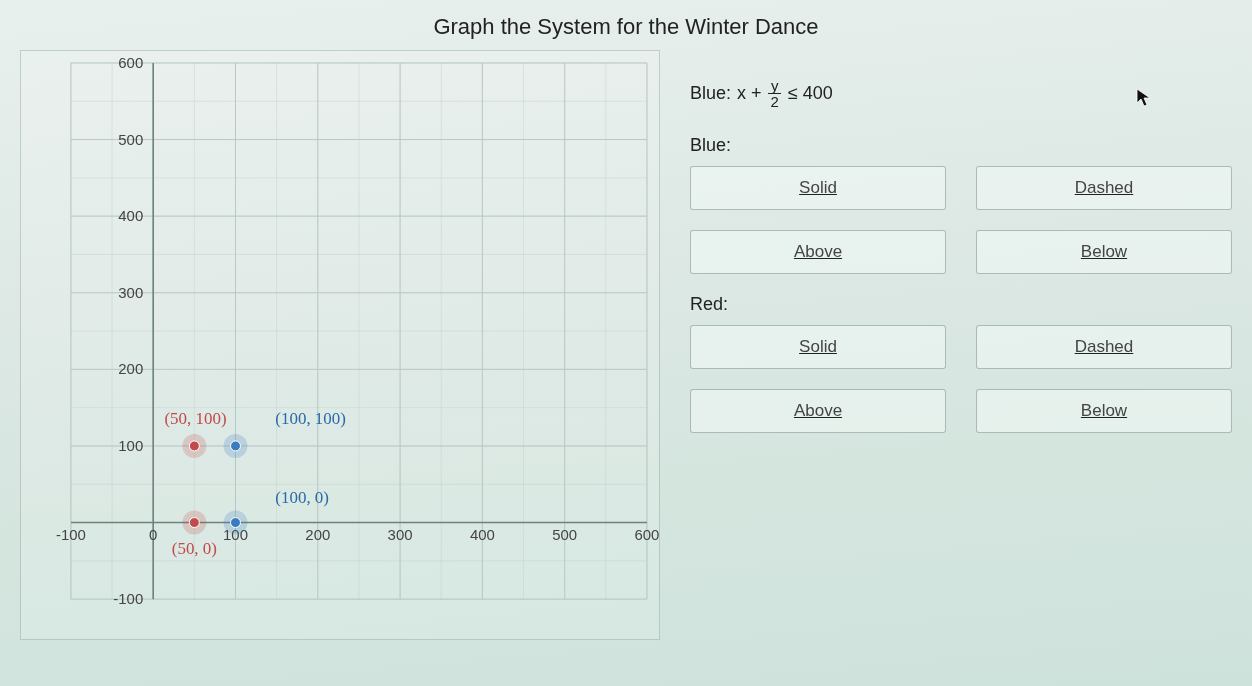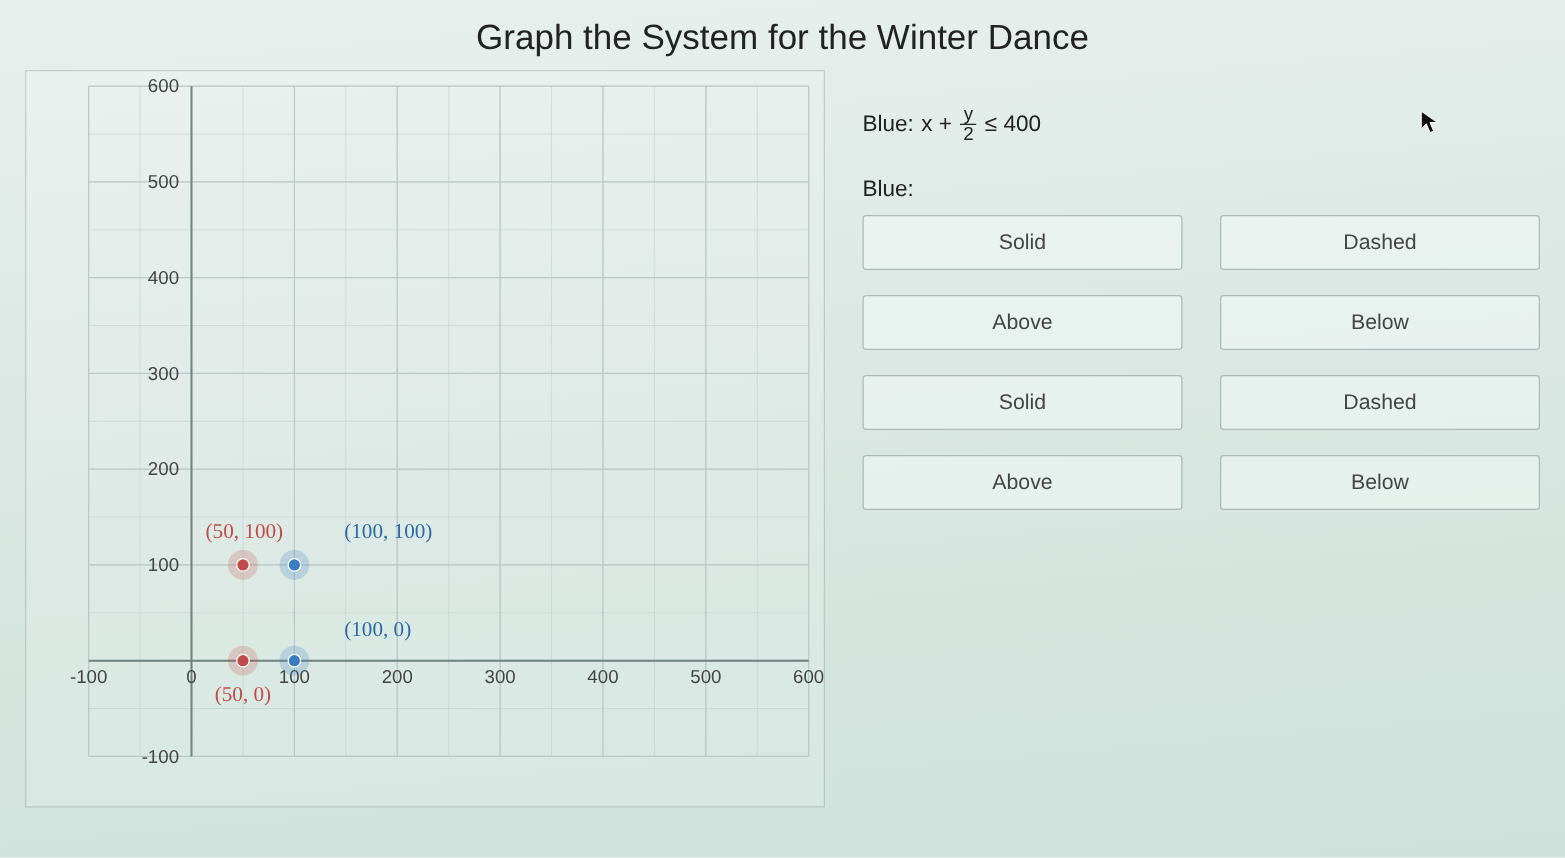--- a/index.html
+++ b/index.html
@@ -8,21 +8,21 @@
     padding: 0;
     width: 1252px;
     height: 686px;
     background: linear-gradient(175deg, #e8f0ed 0%, #dde8e4 40%, #d4e5de 70%, #cee2dc 100%);
     font-family: Arial, Helvetica, sans-serif;
     color: #333;
     overflow: hidden;
   }
   .title {
     text-align: center;
-    font-size: 28px;
+    font-size: 22px;
     padding: 14px 0 10px 0;
     color: #222;
   }
   .main {
     display: flex;
     flex-direction: row;
     align-items: flex-start;
     padding: 0 20px;
   }
   .graph-wrap {
@@ -64,20 +64,21 @@
     font-size: 18px;
     margin-top: 14px;
     margin-bottom: 10px;
     font-weight: 500;
     color: #222;
   }
   .btn-row {
     display: flex;
     gap: 30px;
     margin-bottom: 20px;
+    text-decoration: underline;
   }
   .opt-btn {
     flex: 1;
     height: 44px;
     background: rgba(240,248,245,0.6);
     border: 1px solid rgba(130,150,150,0.6);
     border-radius: 3px;
     font-size: 17px;
     color: #444;
     display: flex;
@@ -202,20 +203,21 @@
     <div class="group-label">Blue:</div>
     <div class="btn-row">
       <div class="opt-btn">Solid</div>
       <div class="opt-btn">Dashed</div>
     </div>
     <div class="btn-row">
       <div class="opt-btn">Above</div>
       <div class="opt-btn">Below</div>
     </div>
 
+    <div class="group-label">Red:</div>
     <div class="btn-row">
       <div class="opt-btn">Solid</div>
       <div class="opt-btn">Dashed</div>
     </div>
     <div class="btn-row">
       <div class="opt-btn">Above</div>
       <div class="opt-btn">Below</div>
     </div>
   </div>
 </div>

